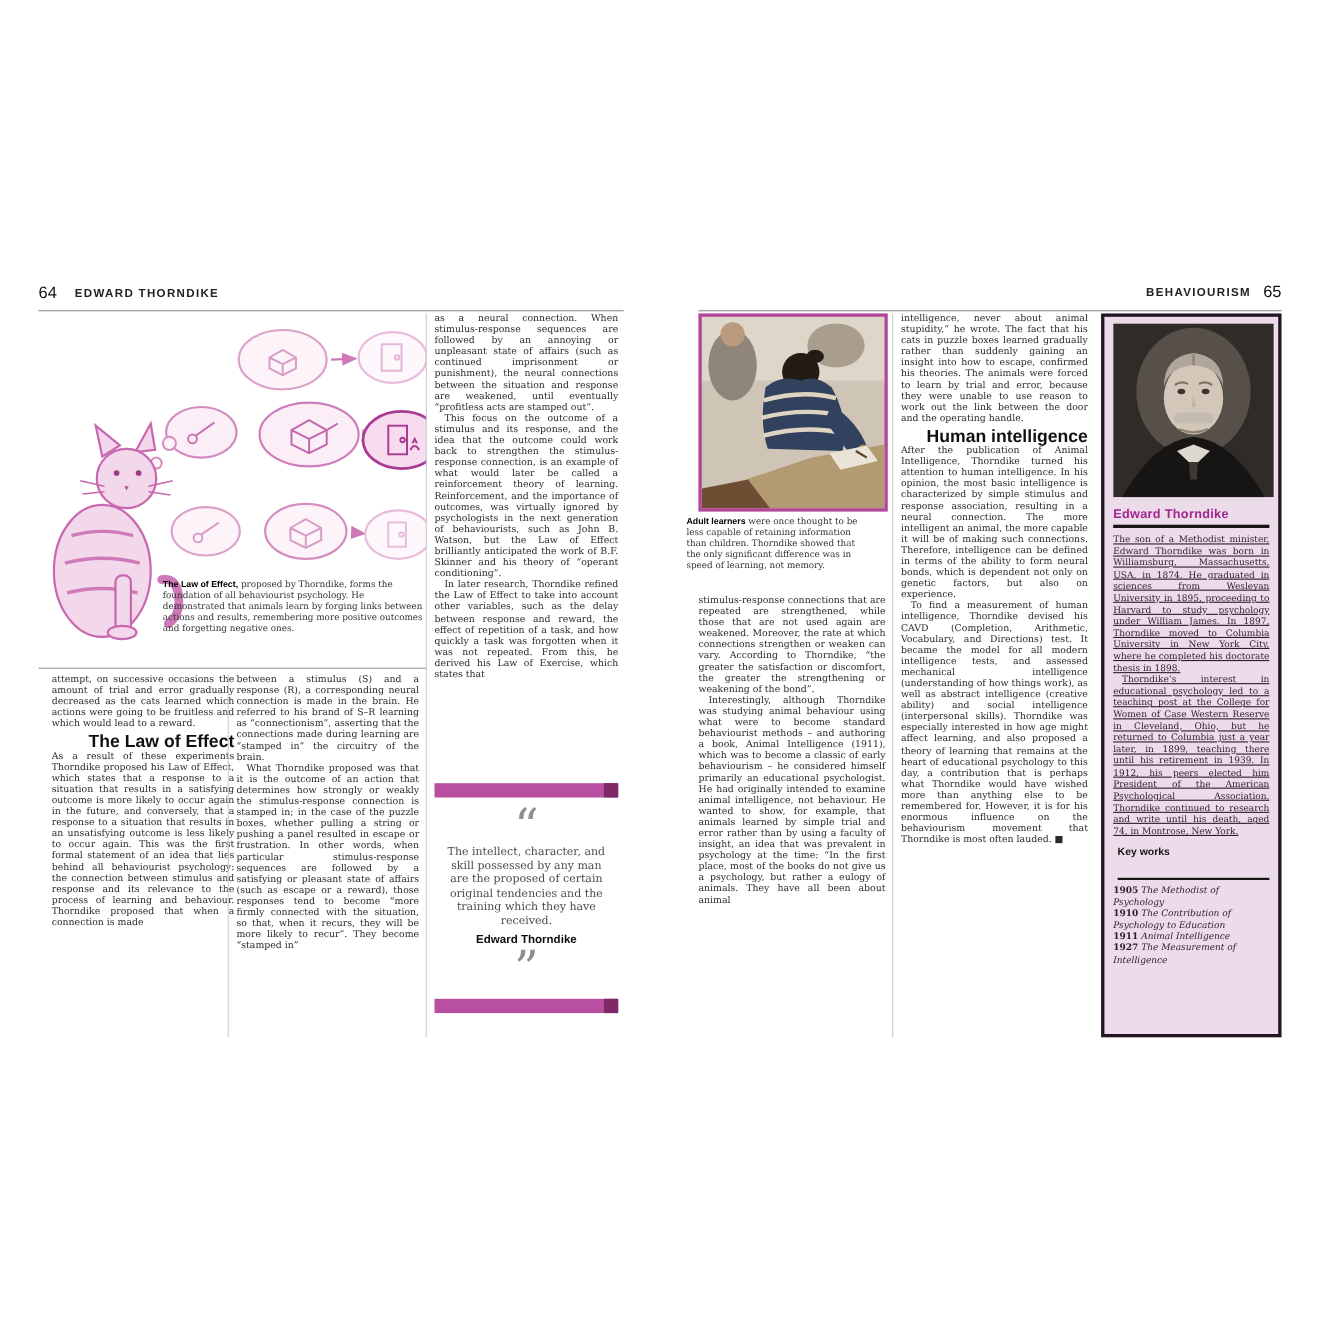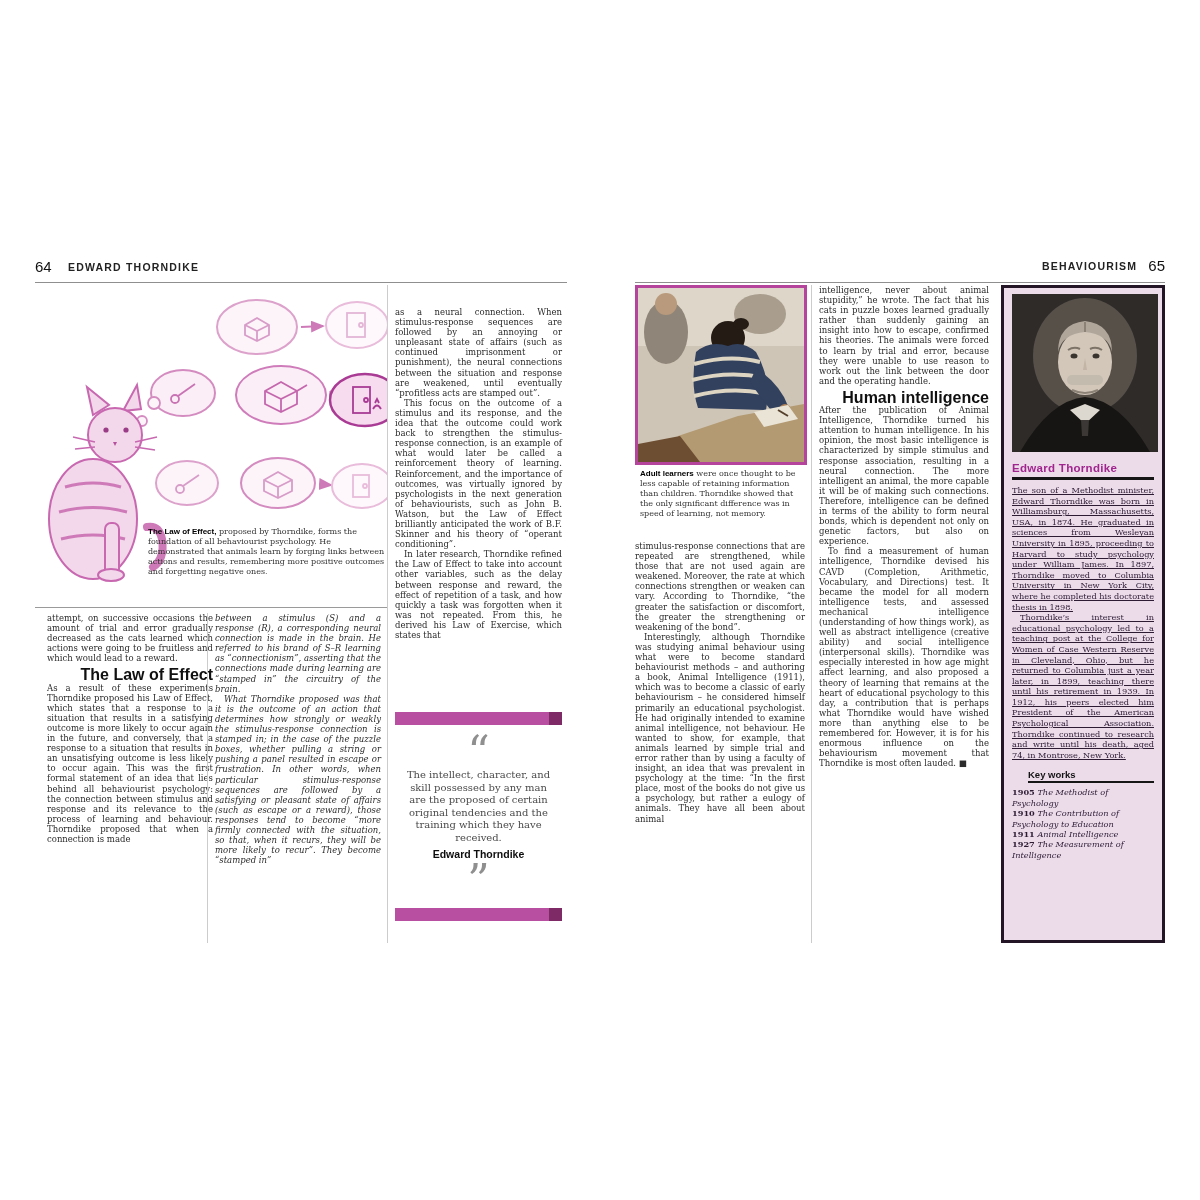--- a/index.html
+++ b/index.html
@@ -39,21 +39,21 @@
   .photo-frame{border:3px solid #b5449c;background:#cfc5b6;}
 
   
   .sidebar{background:#ecdcea;border:3px solid #231526;box-sizing:border-box;padding:6px 8px;}
   .sb-name{font-family:"Liberation Sans",sans-serif;font-weight:bold;font-size:11.5px;color:#a1258e;
            letter-spacing:.3px;border-bottom:3px solid #161616;padding:6px 0 3px 0;margin-bottom:5px;}
   .sb-text{font-size:8.2px;line-height:10.6px;color:#2c1b33;text-align:justify;}
   .sb-text p{margin:0;text-decoration:underline;}
   .sb-text p.ind{text-indent:8px;}
   .sb-kw-head{font-family:"Liberation Sans",sans-serif;font-weight:bold;font-size:9.5px;color:#141414;
-              border-bottom:2.5px solid #161616;padding-bottom:1px;margin:9px 0 4px 16px;}
+              border-bottom:2.5px solid #161616;padding-bottom:18px;margin:9px 0 4px 4px;}
   .kw-item{font-size:8.2px;line-height:10.4px;color:#2c1b33;}
   .kw-year{font-weight:bold;margin-top:32px;}
   .kw-title{font-style:italic;}
 </style>
 </head>
 <body>
 
 <div class="spread">
 
   <div class="abs pagenum" style="left:0;top:3px;">64</div>
@@ -157,28 +157,28 @@
   <div class="abs cap-rule" style="left:0;top:352px;width:353px;"></div>
 
   <div class="abs col" style="left:12px;top:358px;width:166px;">
     <p>attempt, on successive occasions the amount of trial and error gradually decreased as the cats learned which actions were going to be fruitless and which would lead to a reward.</p>
     <div class="bodyhead">The Law of Effect</div>
     <p>As a result of these experiments Thorndike proposed his Law of Effect, which states that a response to a situation that results in a satisfying outcome is more likely to occur again in the future, and conversely, that a response to a situation that results in an unsatisfying outcome is less likely to occur again. This was the first formal statement of an idea that lies behind all behaviourist psychology: the connection between stimulus and response and its relevance to the process of learning and behaviour. Thorndike proposed that when a connection is made</p>
   </div>
 
   <div class="abs colsep" style="left:172px;top:358px;height:330px;"></div>
 
-  <div class="abs col" style="left:180px;top:358px;width:166px;font-style:italic;">
+  <div class="abs col" style="left:180px;top:358px;width:166px;">
     <p>between a stimulus (S) and a response (R), a corresponding neural connection is made in the brain. He referred to his brand of S–R learning as “connectionism”, asserting that the connections made during learning are “stamped in” the circuitry of the brain.</p>
     <p class="ind">What Thorndike proposed was that it is the outcome of an action that determines how strongly or weakly the stimulus-response connection is stamped in; in the case of the puzzle boxes, whether pulling a string or pushing a panel resulted in escape or frustration. In other words, when particular stimulus-response sequences are followed by a satisfying or pleasant state of affairs (such as escape or a reward), those responses tend to become “more firmly connected with the situation, so that, when it recurs, they will be more likely to recur”. They become “stamped in”</p>
   </div>
 
   <div class="abs colsep" style="left:352px;top:30px;height:658px;"></div>
 
-  <div class="abs col" style="left:360px;top:30px;width:167px;margin-top:22px;">
+  <div class="abs col" style="left:360px;top:30px;width:167px;">
     <p>as a neural connection. When stimulus-response sequences are followed by an annoying or unpleasant state of affairs (such as continued imprisonment or punishment), the neural connections between the situation and response are weakened, until eventually “profitless acts are stamped out”.</p>
     <p class="ind">This focus on the outcome of a stimulus and its response, and the idea that the outcome could work back to strengthen the stimulus-response connection, is an example of what would later be called a reinforcement theory of learning. Reinforcement, and the importance of outcomes, was virtually ignored by psychologists in the next generation of behaviourists, such as John B. Watson, but the Law of Effect brilliantly anticipated the work of B.F. Skinner and his theory of “operant conditioning”.</p>
     <p class="ind">In later research, Thorndike refined the Law of Effect to take into account other variables, such as the delay between response and reward, the effect of repetition of a task, and how quickly a task was forgotten when it was not repeated. From this, he derived his Law of Exercise, which states that</p>
   </div>
 
   <div class="abs quote" style="left:360px;top:457px;">
     <div class="qbar"></div>
     <div class="qmark" style="margin-top:12px;">“</div>
     <div class="qtext">The intellect, character, and skill possessed by any man are the proposed of certain original tendencies and the training which they have received.</div>
     <div class="qattr">Edward Thorndike</div>
@@ -200,21 +200,21 @@
       <path d="M56,76 Q92,66 122,74 M54,92 Q92,82 128,90 M56,108 Q94,98 130,106" stroke="#ddd5c2" stroke-width="4" fill="none"></path>
       <path d="M118,80 Q142,96 150,118 L136,126 Q120,106 112,94 Z" fill="#32415e"></path>
       <circle cx="147" cy="122" r="6" fill="#b08257"></circle>
       <polygon points="40,174 166,174 166,116 100,128 40,148" fill="#b39a72"></polygon>
       <polygon points="116,124 150,117 160,131 126,139" fill="#e9e4d6"></polygon>
       <line x1="140" y1="122" x2="150" y2="128" stroke="#55412c" stroke-width="2"></line>
       <polygon points="0,174 62,174 42,148 0,156" fill="#6e4e33"></polygon>
     </svg>
   </div>
 
-  <div class="abs caption" style="left:605px;top:214px;width:168px;">
+  <div class="abs caption" style="left:589px;top:214px;width:168px;">
     <b>Adult learners</b><span> were once thought to be less capable of retaining information than children. Thorndike showed that the only significant difference was in speed of learning, not memory.</span>
   </div>
 
   <div class="abs col" style="left:600px;top:286px;width:170px;">
     <p>stimulus-response connections that are repeated are strengthened, while those that are not used again are weakened. Moreover, the rate at which connections strengthen or weaken can vary. According to Thorndike, “the greater the satisfaction or discomfort, the greater the strengthening or weakening of the bond”.</p>
     <p class="ind">Interestingly, although Thorndike was studying animal behaviour using what were to become standard behaviourist methods – and authoring a book, Animal Intelligence (1911), which was to become a classic of early behaviourism – he considered himself primarily an educational psychologist. He had originally intended to examine animal intelligence, not behaviour. He wanted to show, for example, that animals learned by simple trial and error rather than by using a faculty of insight, an idea that was prevalent in psychology at the time: “In the first place, most of the books do not give us a psychology, but rather a eulogy of animals. They have all been about animal</p>
   </div>
 
   <div class="abs colsep" style="left:776px;top:30px;height:658px;"></div>
 

